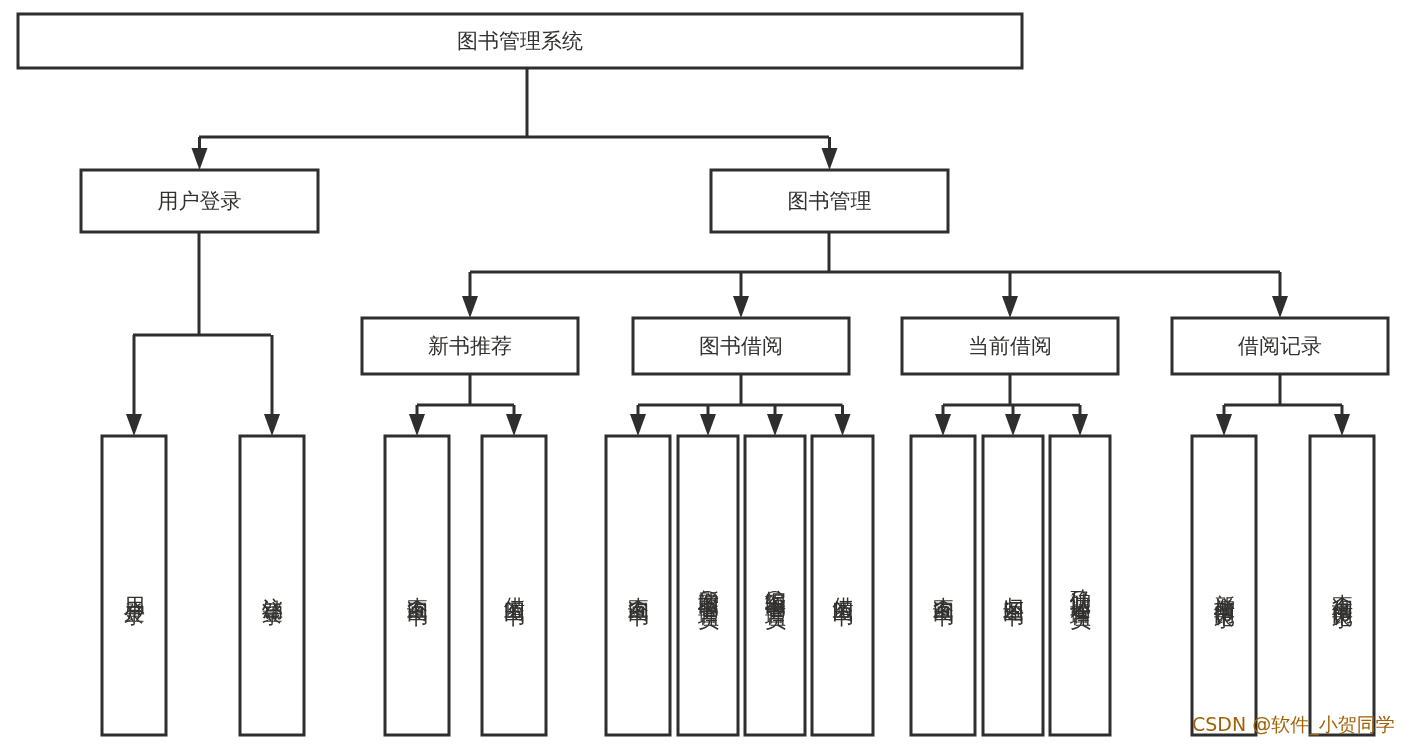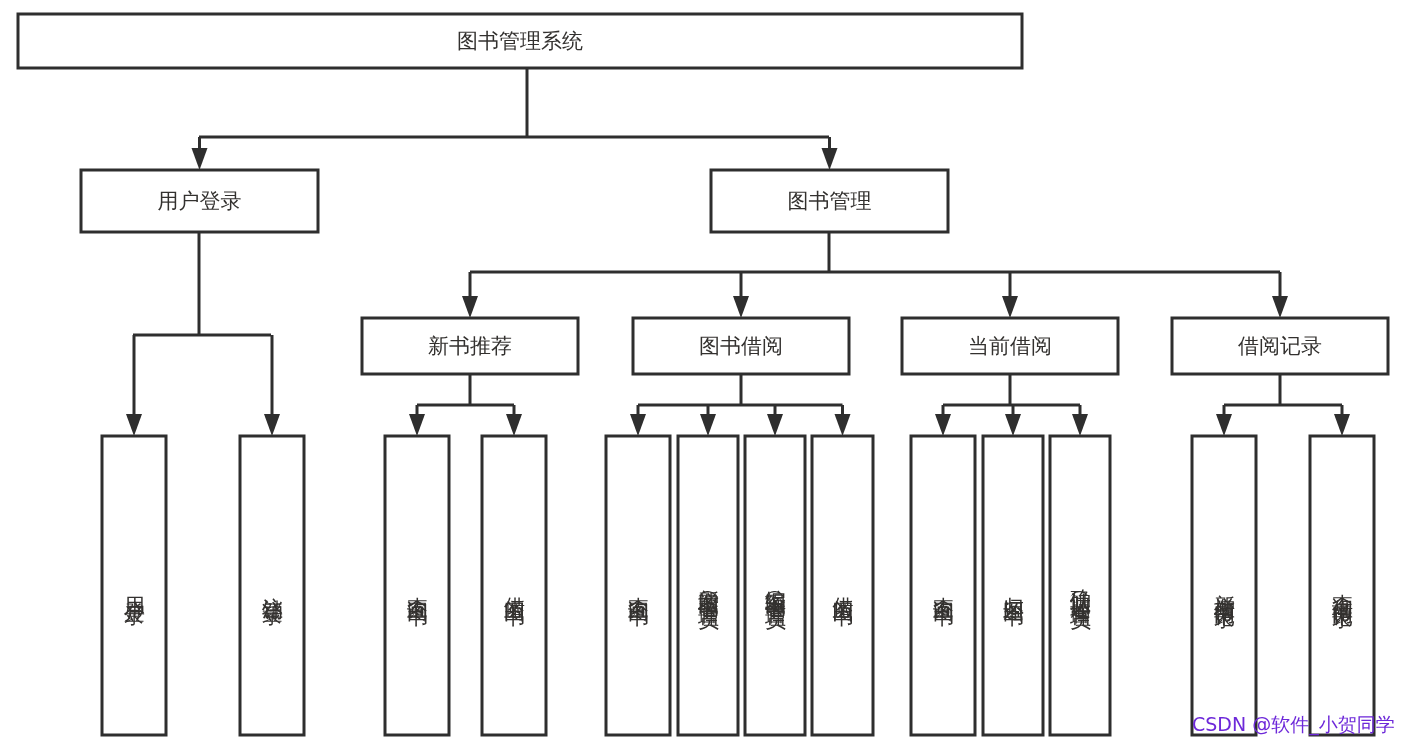--- a/index.html
+++ b/index.html
@@ -59,21 +59,21 @@
     text-orientation: upright;
     letter-spacing: 3px;
     line-height: 1;
     white-space: nowrap;
     user-select: none;
   }
   .watermark {
     position: absolute;
     font-family: "DejaVu Sans", "Liberation Sans", sans-serif;
     font-size: 19px;
-    color: #6d28d9;
+    color: #a16207;
     white-space: nowrap;
     left: 1192px;
     top: 712px;
   }
 </style>
 </head>
 <body>
 
 <div id="diagram-root">
   <svg id="diagram-svg" viewBox="0 0 1405 747">

